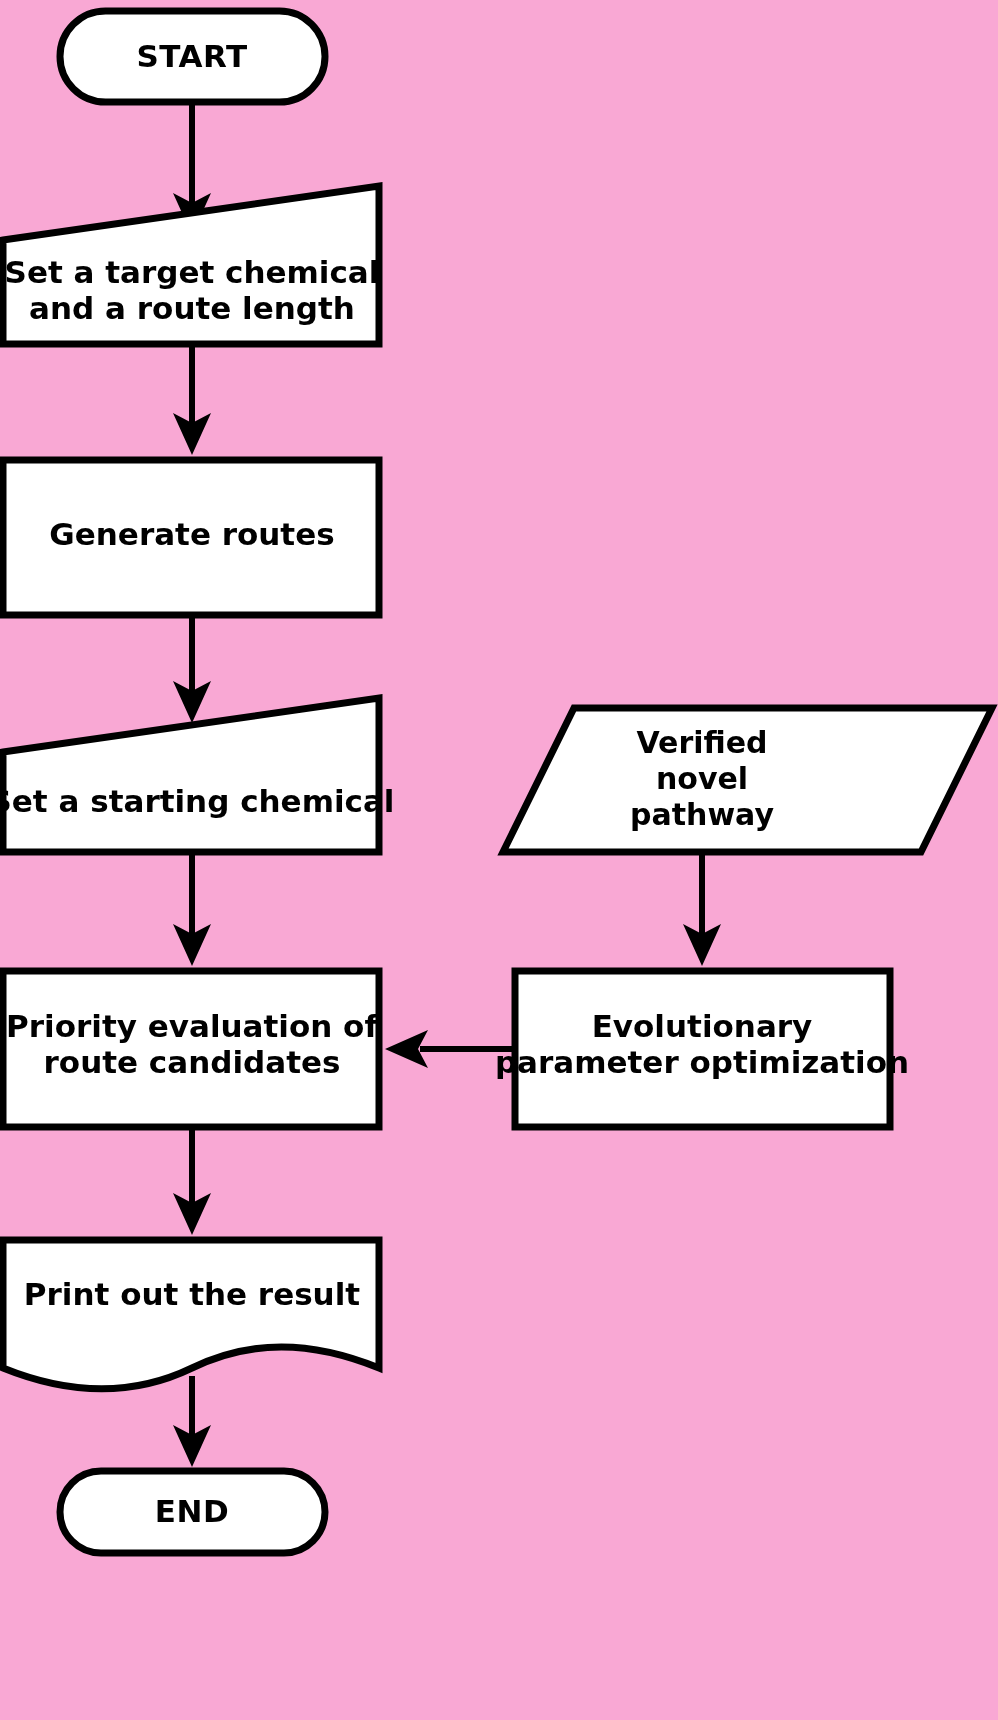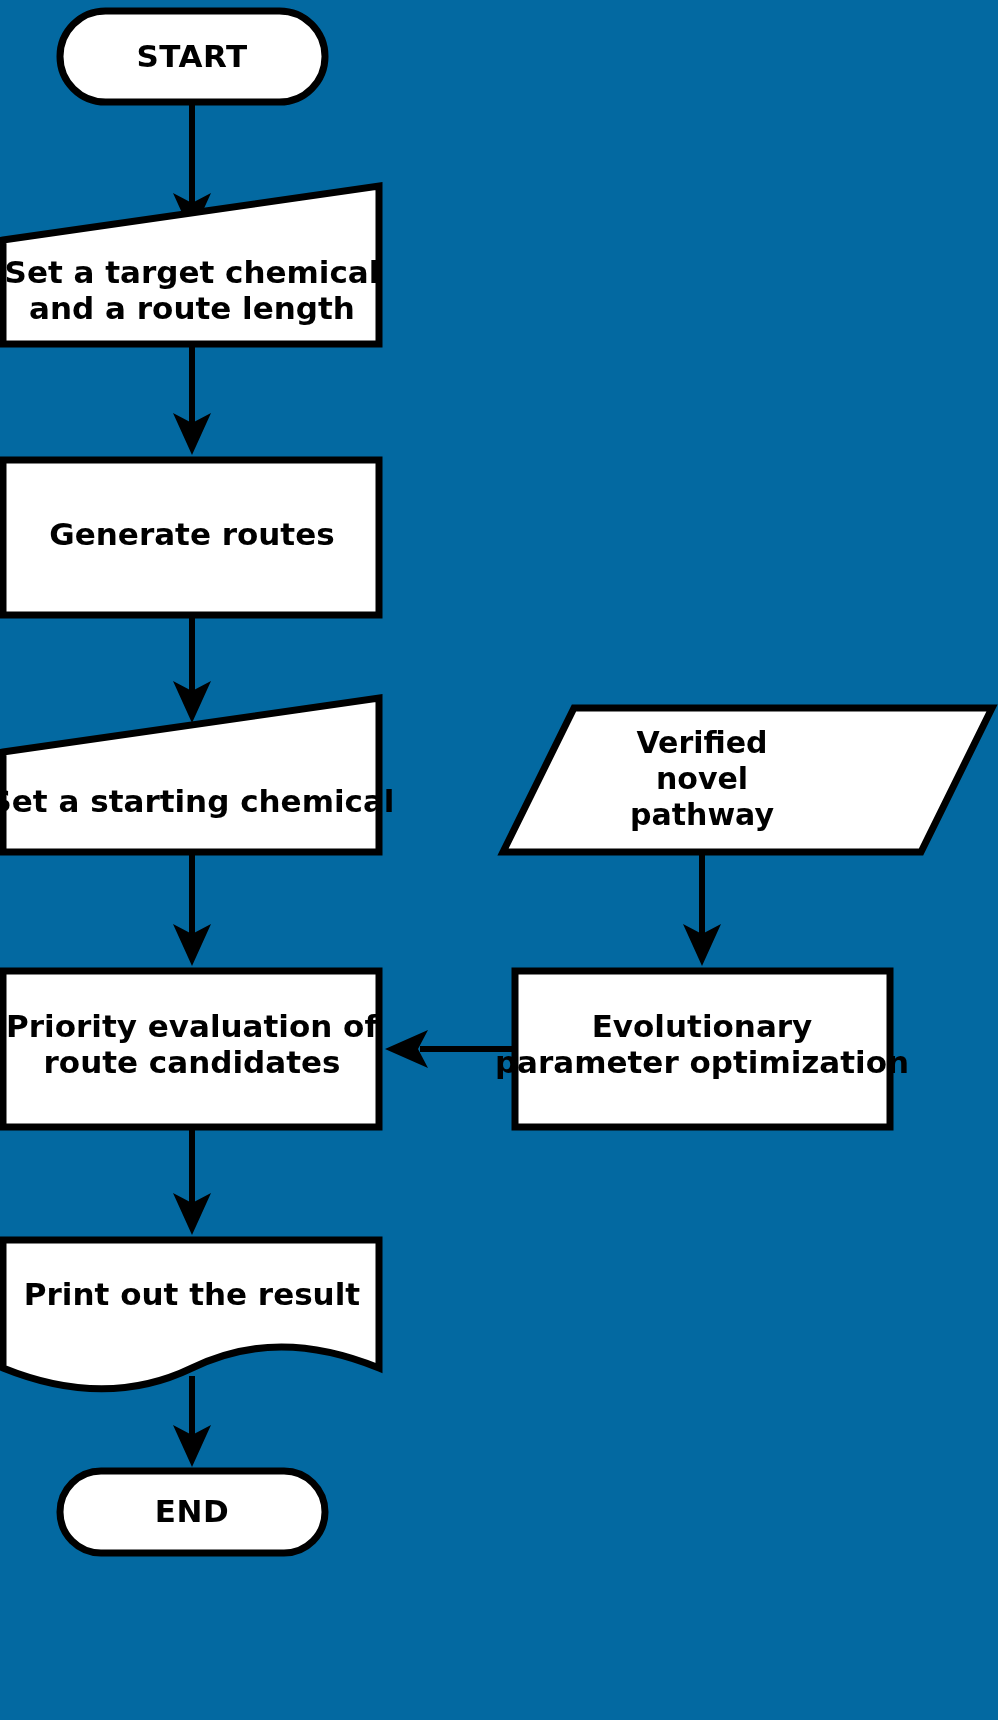--- a/index.html
+++ b/index.html
@@ -8,21 +8,21 @@
     padding: 0;
     background: #ffffff;
   }
   body {
     font-family: "DejaVu Sans", sans-serif;
   }
   #flow-root {
     position: relative;
     width: 998px;
     height: 1720px;
-    background: #0369a1;
+    background: #f9a8d4;
     overflow: hidden;
   }
   #flow-svg {
     position: absolute;
     left: 0;
     top: 0;
     width: 998px;
     height: 1720px;
     display: block;
   }

